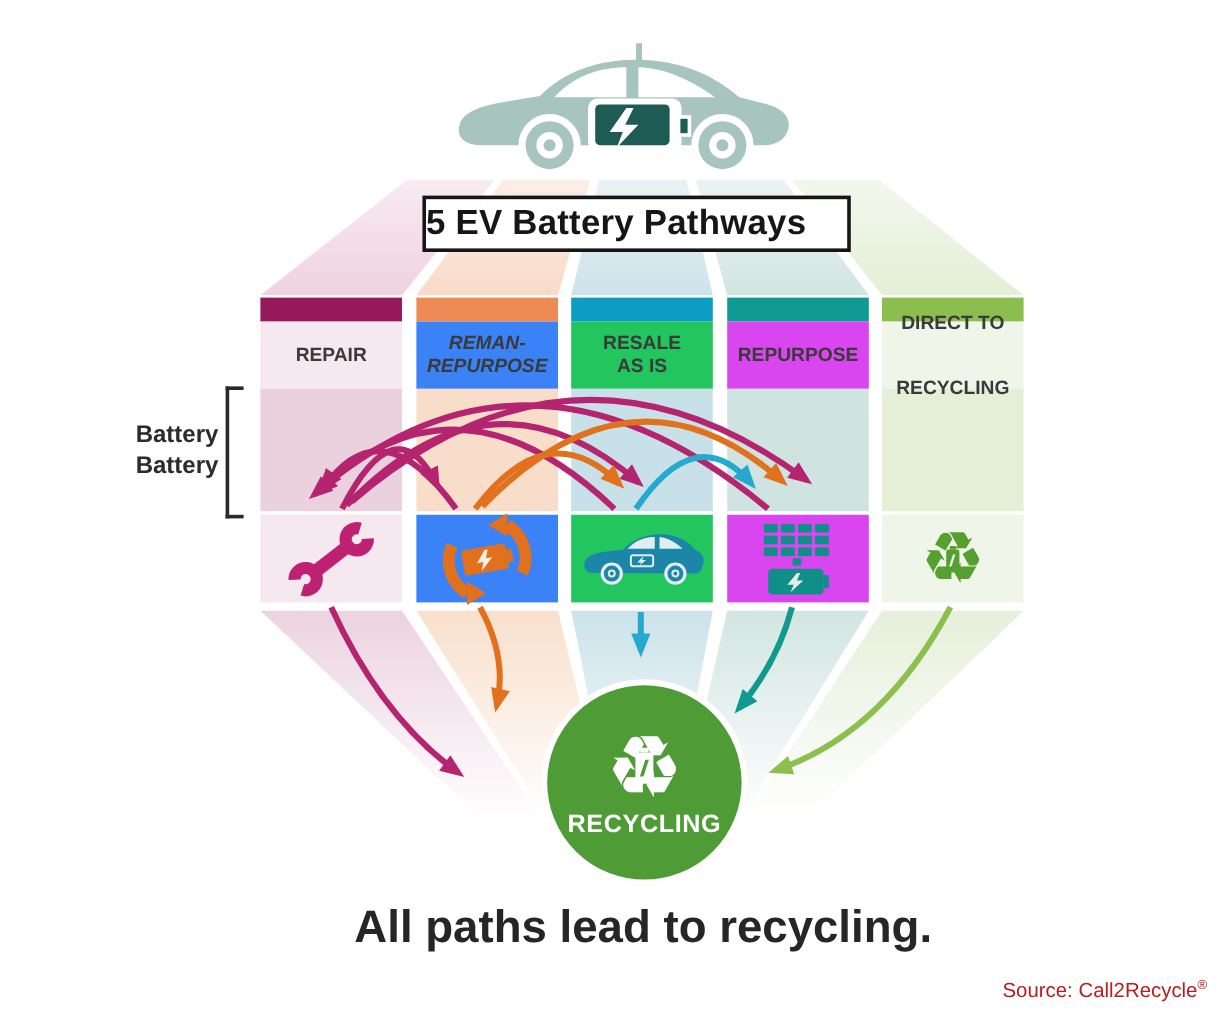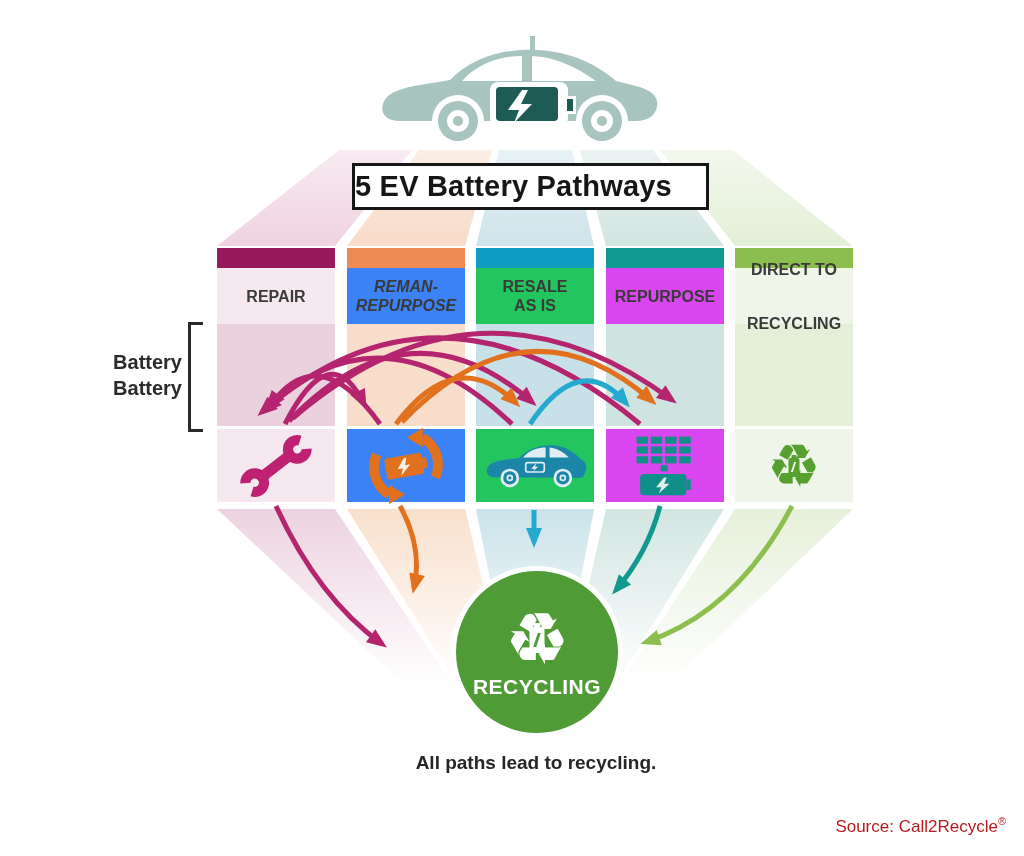--- a/index.html
+++ b/index.html
@@ -55,21 +55,21 @@
   
   .mini-recycle{position:relative;width:64px;height:64px;display:flex;align-items:center;justify-content:center;}
   .mini-recycle .glyph{font-size:60px;line-height:1;color:#55A02F;font-family:"DejaVu Sans",sans-serif;}
   .mini-recycle .batt{position:absolute;left:50%;top:50%;transform:translate(-50%,-42%);
     width:11px;height:19px;background:#55A02F;border-radius:2px;}
   .mini-recycle .batt:before{content:"";position:absolute;left:3px;top:-3px;width:5px;height:3px;background:#55A02F;}
   .mini-recycle .batt:after{content:"";position:absolute;left:4px;top:4px;width:2px;height:10px;background:#F0F5EA;transform:skewX(-18deg);}
 
   
   .caption{left:236px;top:752px;width:600px;text-align:center;z-index:7;
-    font-size:19px;font-weight:bold;color:#262626;}
+    font-size:38px;font-weight:bold;color:#262626;}
   .source{left:650px;top:815px;width:356px;text-align:right;z-index:7;
     font-size:17px;color:#b91c1c;}
   .source sup{font-size:11px;}
 </style>
 </head>
 <body>
 
 <div class="stage">
 
   <svg class="abs bg-svg" width="1024" height="856">

